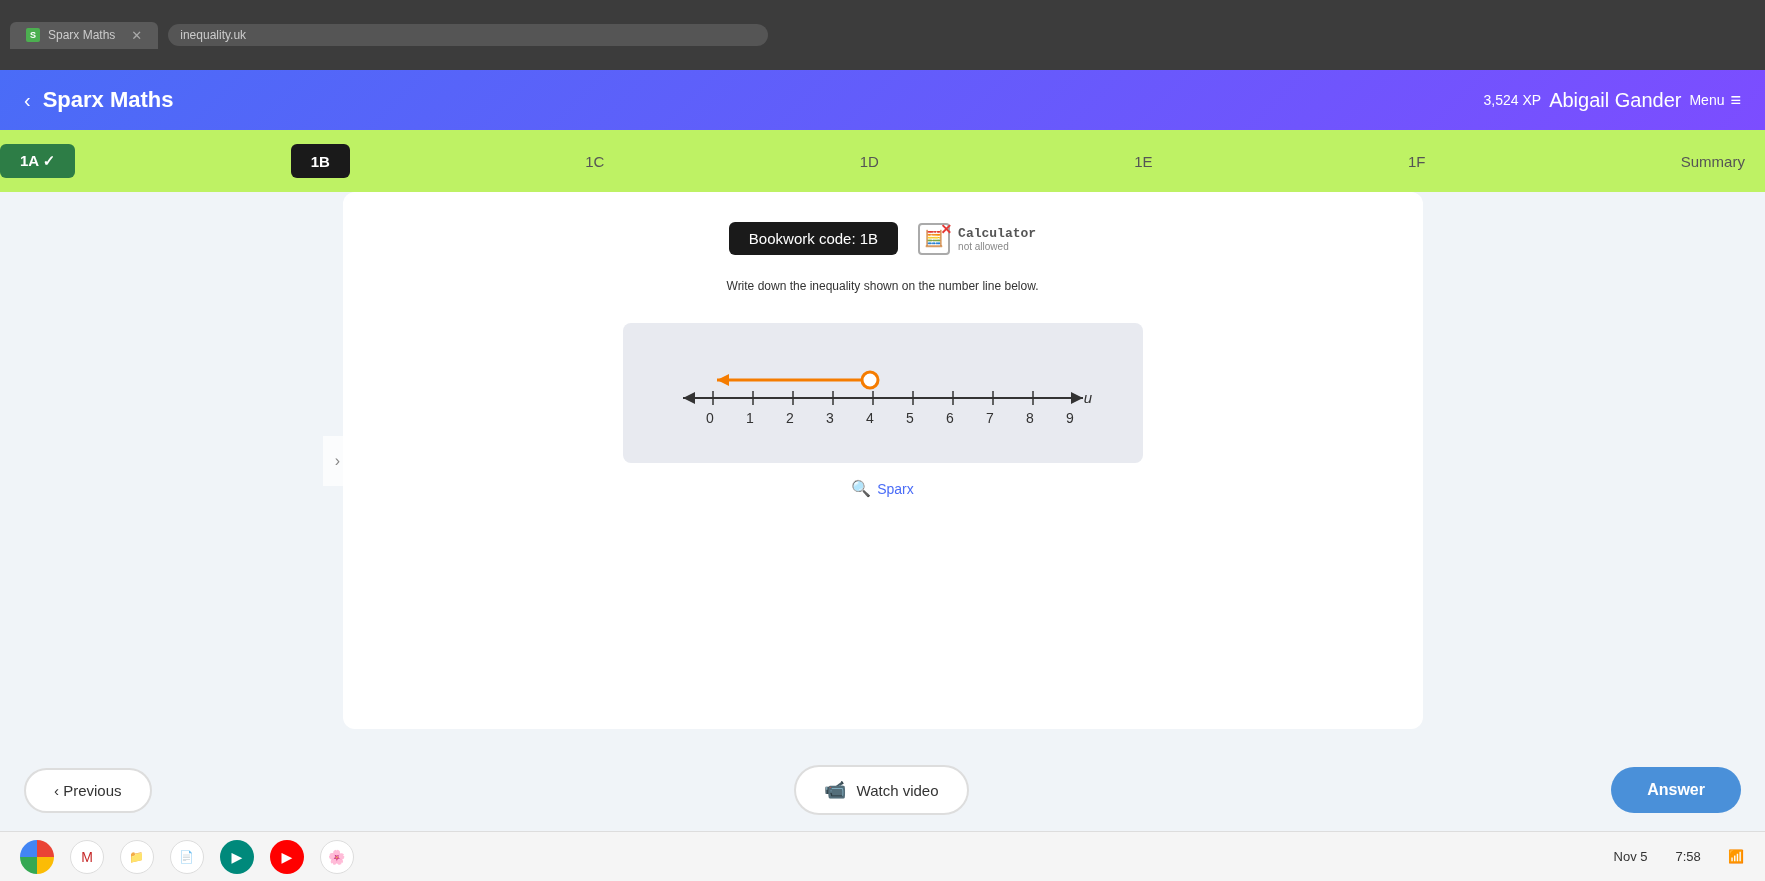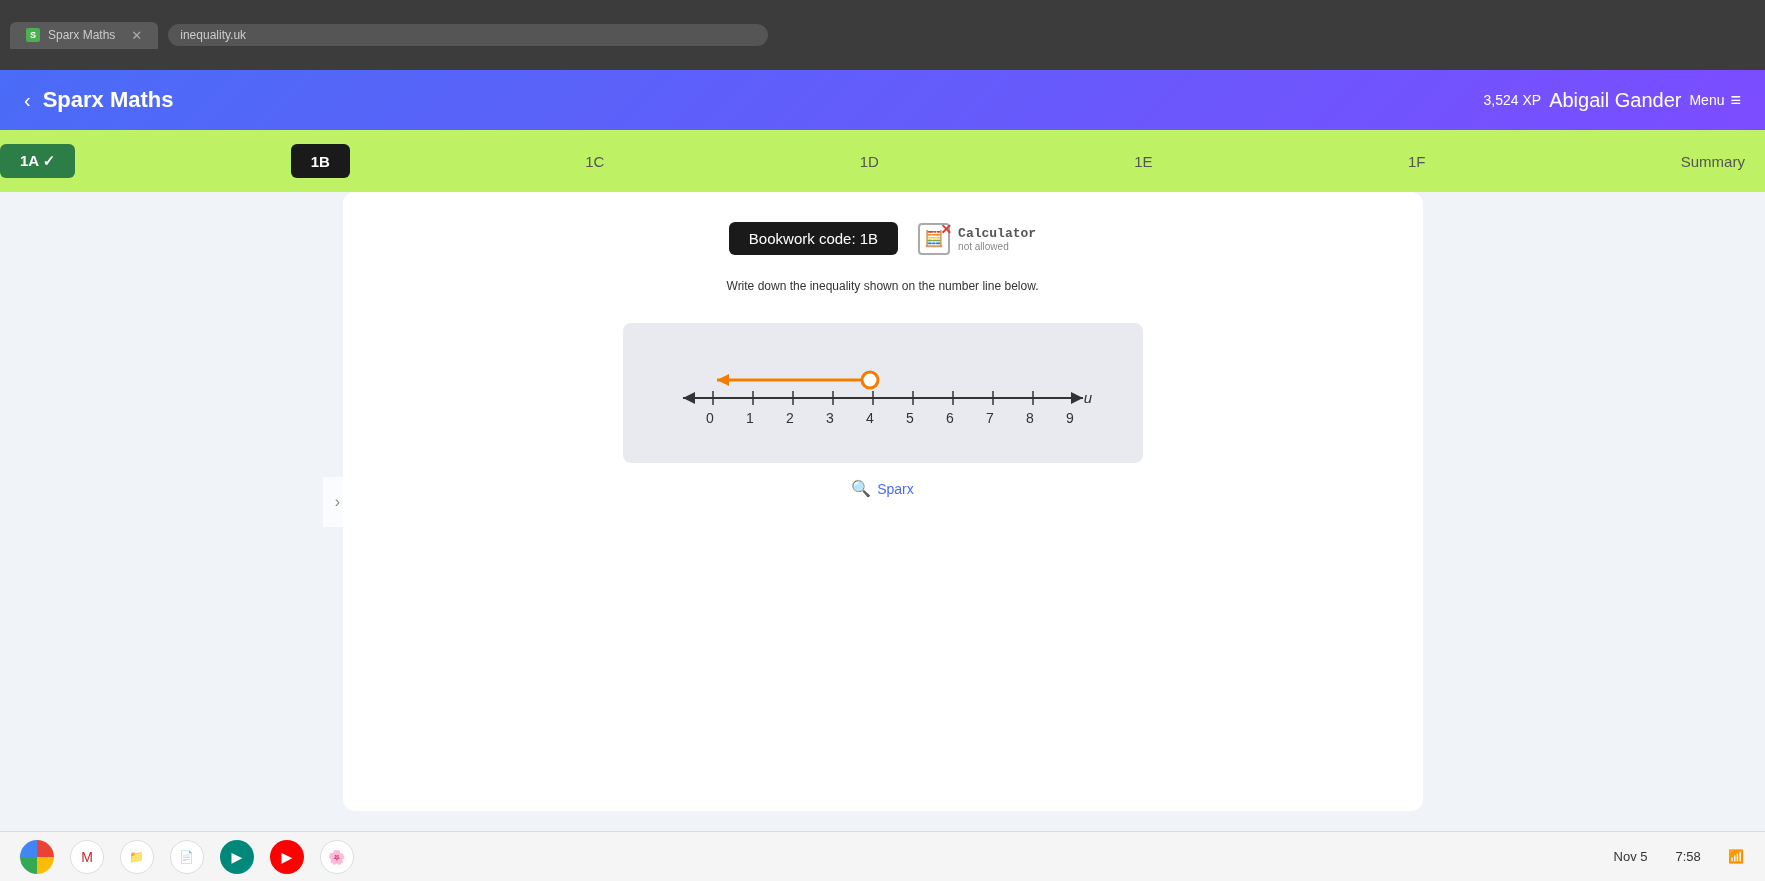--- a/index.html
+++ b/index.html
@@ -466,20 +466,28 @@
 
         <button class="zoom-btn">
           <span style="font-size:16px;">🔍</span>
           <span>Sparx</span>
         </button>
       </div>
 
     </div>
   </div>
 
+  <div class="bottom-actions">
+    <button class="prev-btn">‹ Previous</button>
+    <button class="watch-video-btn">
+      <span style="font-size:18px;">📹</span>
+      <span>Watch video</span>
+    </button>
+    <button class="answer-btn">Answer</button>
+  </div>
 
 </div>
 
 <div class="taskbar">
   <div class="taskbar-icons">
     <div class="taskbar-icon" style="background: conic-gradient(#ea4335 0deg 90deg, #fbbc05 90deg 180deg, #34a853 180deg 270deg, #4285f4 270deg 360deg);">
     </div>
     <div class="taskbar-icon" style="background:#fff;border:1px solid #ddd;font-size:14px;color:#c62828;">M</div>
     <div class="taskbar-icon" style="background:#fff;border:1px solid #ddd;font-size:12px;">📁</div>
     <div class="taskbar-icon" style="background:#fff;border:1px solid #ddd;font-size:12px;">📄</div>

